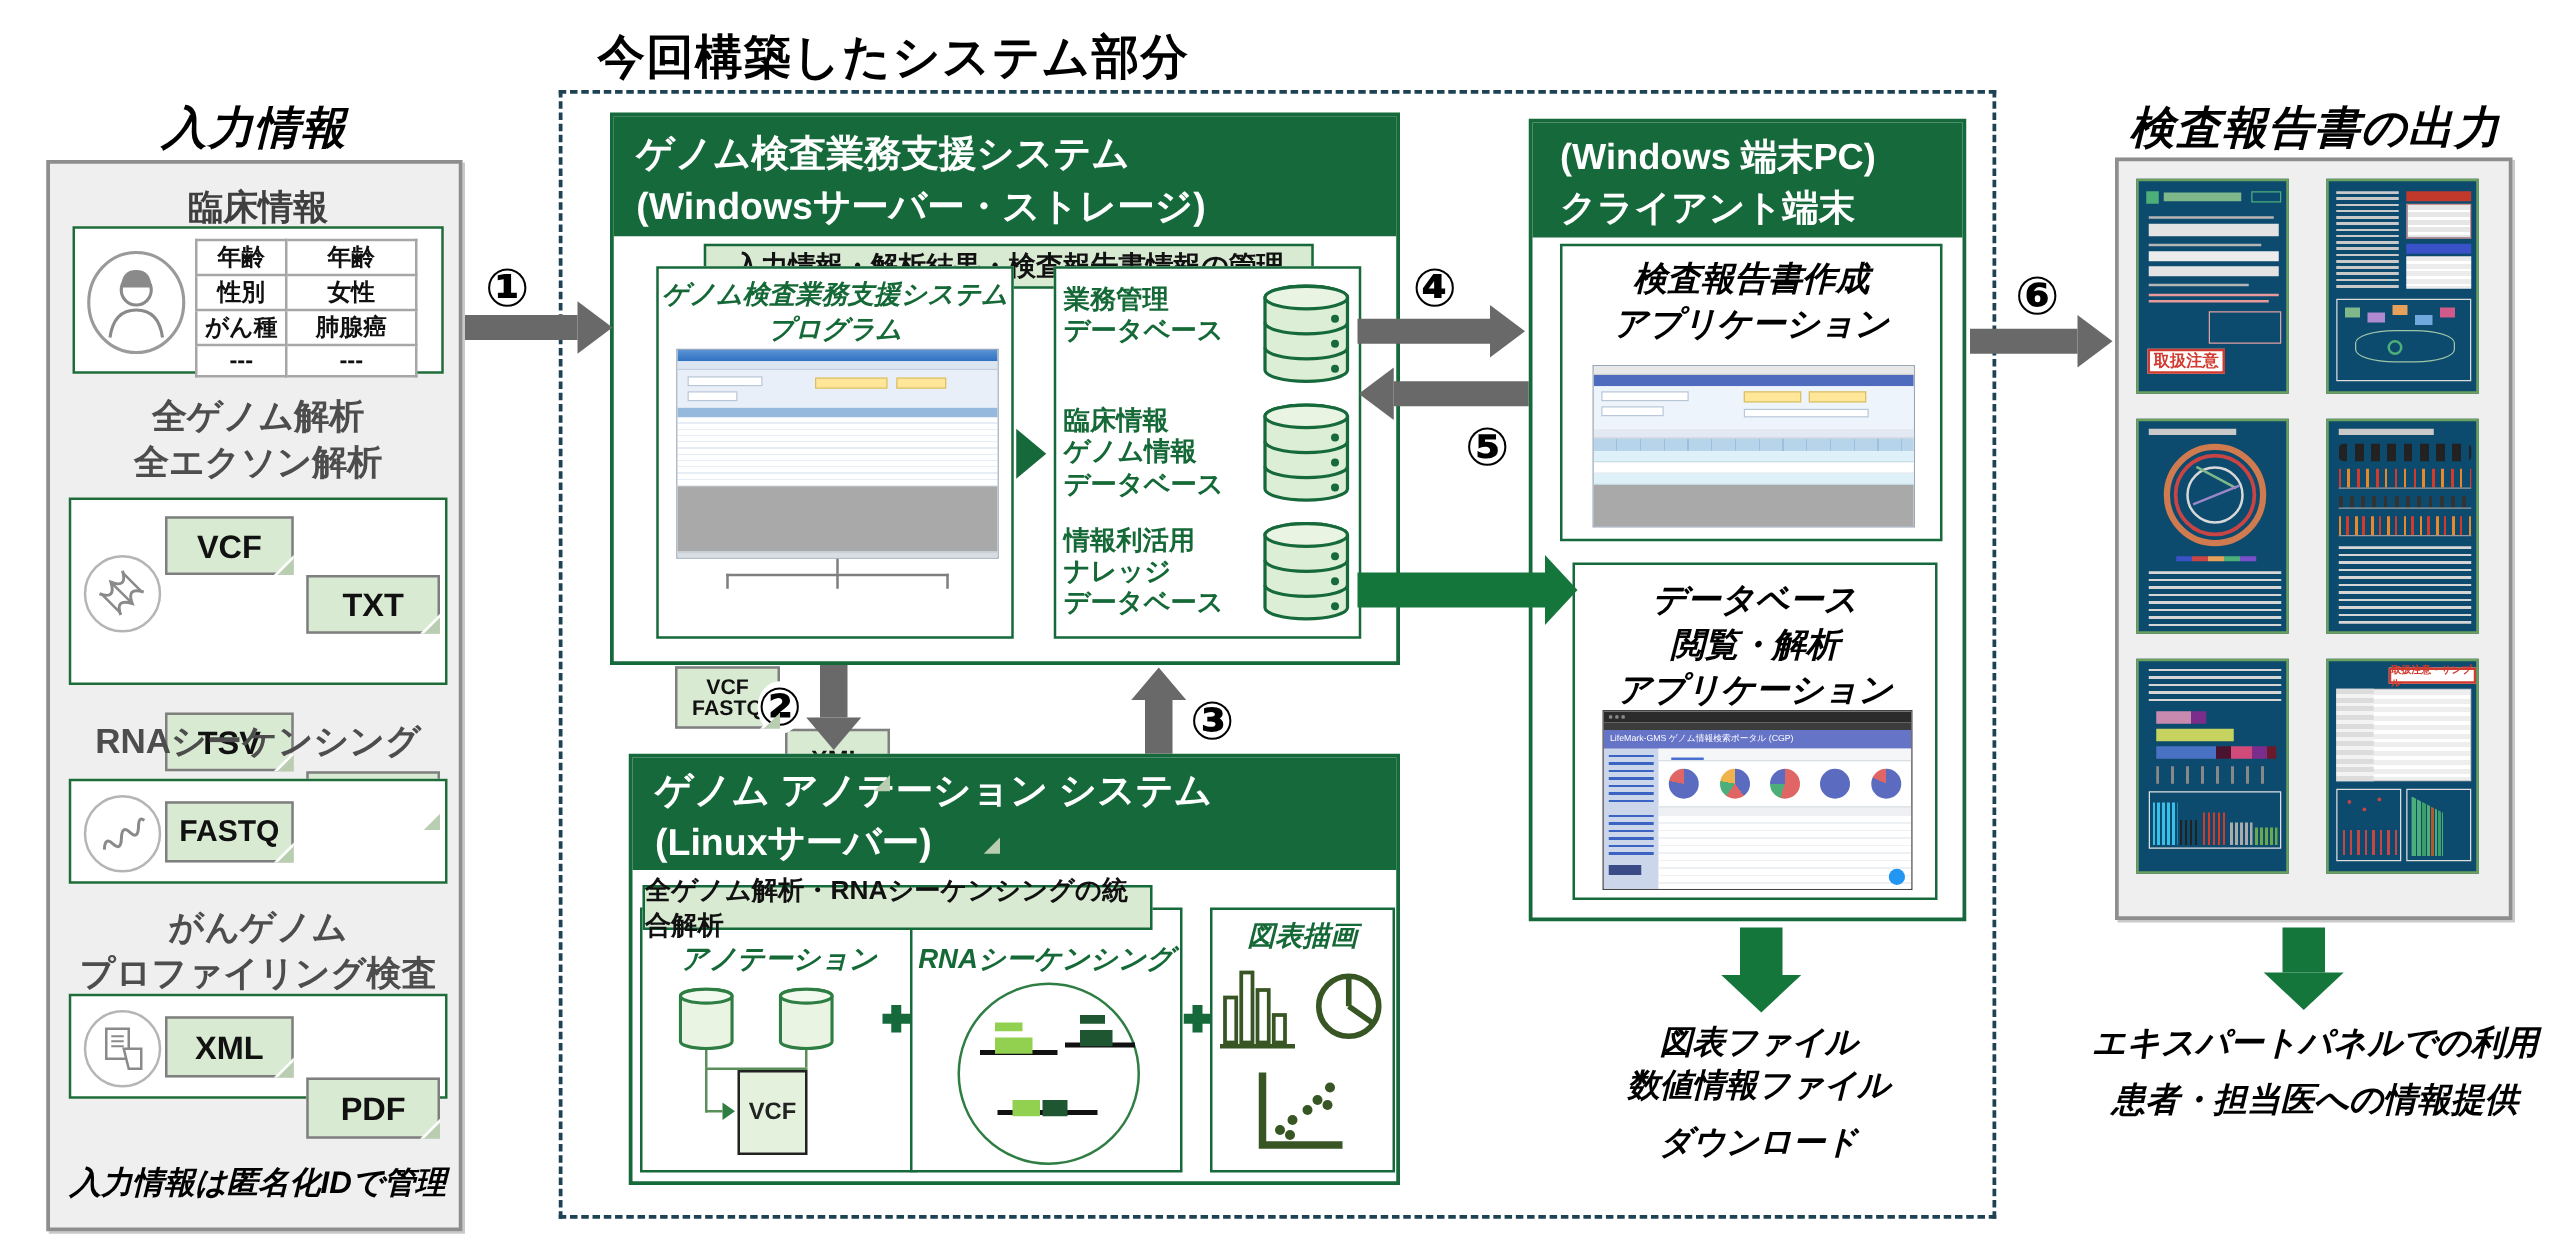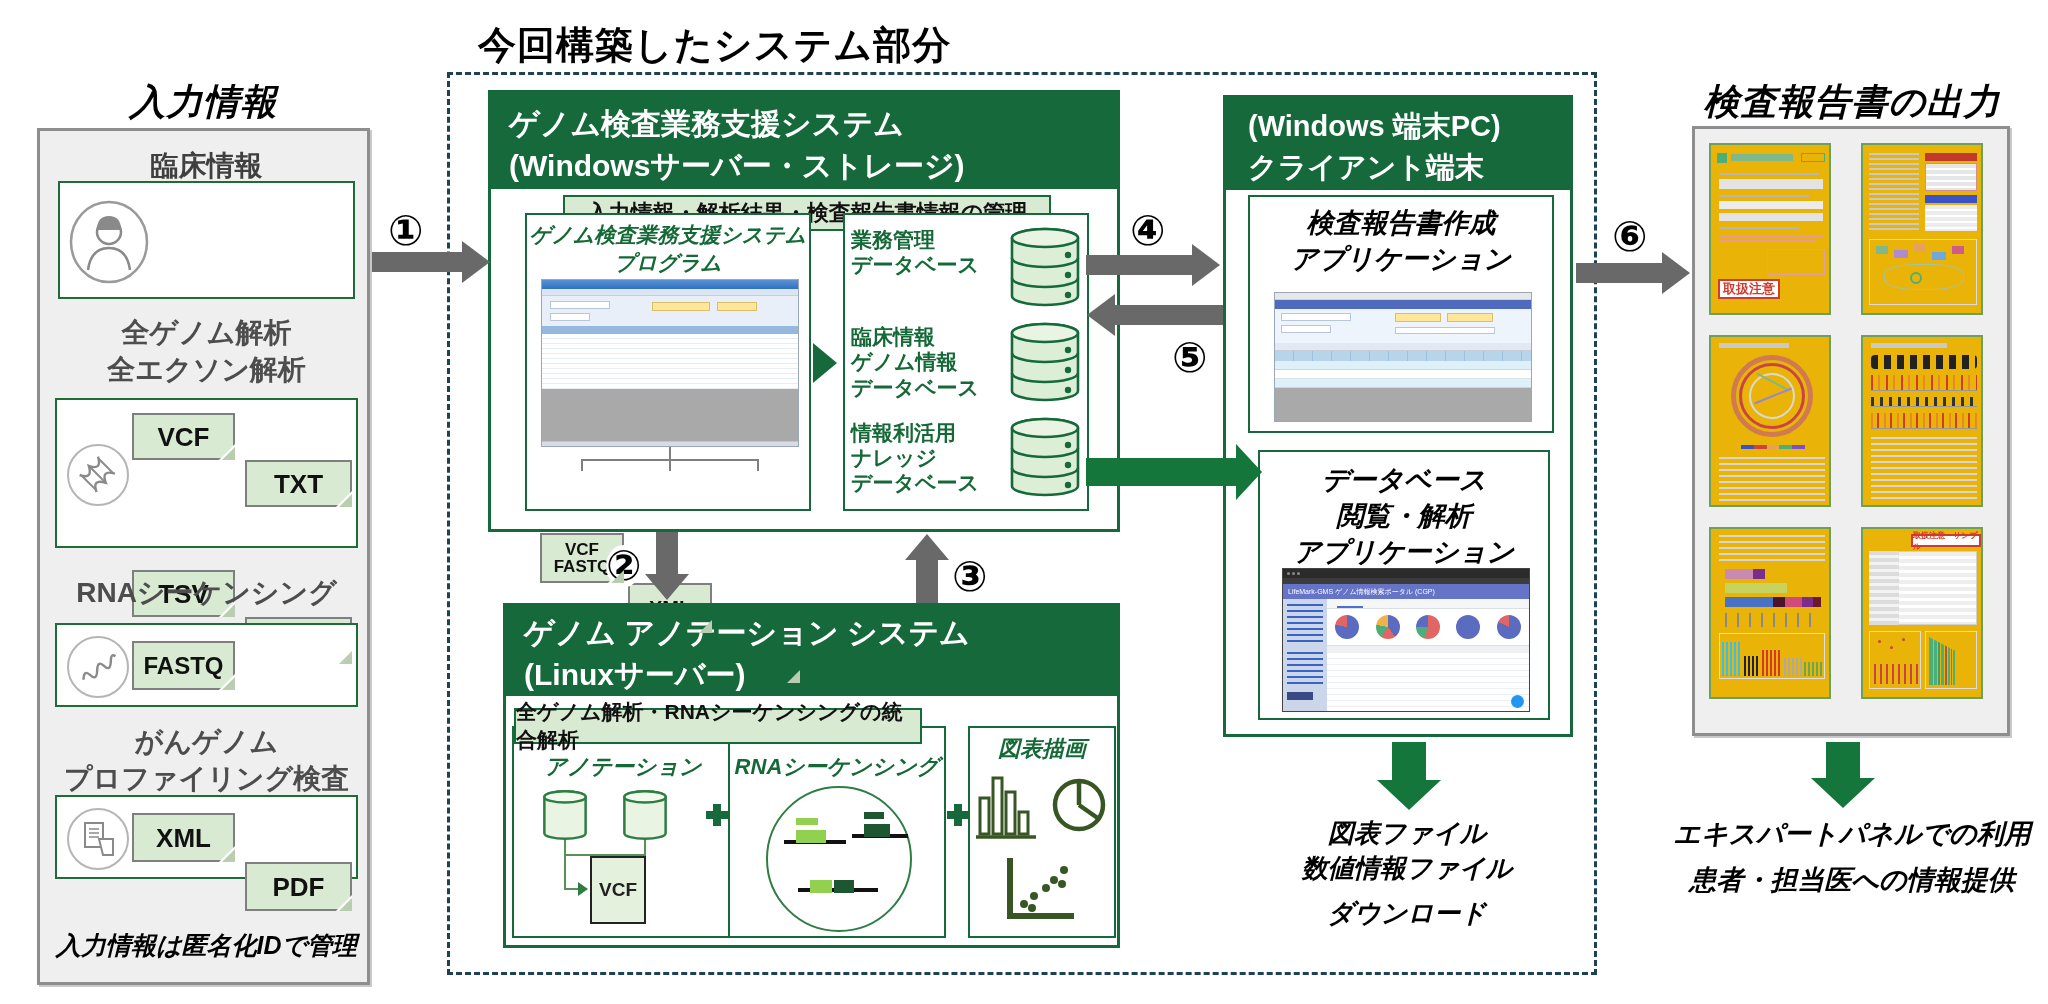--- a/index.html
+++ b/index.html
@@ -47,21 +47,21 @@
   
   .ctab{border-collapse:collapse;}
   .ctab td{border:2px solid #a6a6a6;background:#fff;font-size:19px;color:#111;text-align:center;padding:0;height:25px;font-weight:bold;}
 
   
   .shot{border:1px solid #9aa7b8;background:#fff;overflow:hidden;}
   .rowlines{background:repeating-linear-gradient(180deg,#ffffff 0 4px,#e7edf4 4px 5px);}
   .graypart{background:#a9a9a9;}
 
   
-  .thumb{position:absolute;width:122px;height:172px;background:#eab308;border:2px solid #6ba05f;overflow:hidden;}
+  .thumb{position:absolute;width:122px;height:172px;background:#0c4a6e;border:2px solid #6ba05f;overflow:hidden;}
   .tline{position:absolute;background:#b5b5b5;height:2px;}
   .stamp{position:absolute;border:2px solid #d03a2f;color:#d03a2f;font-weight:bold;background:#fff;display:flex;align-items:center;justify-content:center;}
 
   .plus{position:absolute;width:22px;height:22px;}
   .plus::before{content:'';position:absolute;left:7px;top:0;width:8px;height:22px;background:#15693a;}
   .plus::after{content:'';position:absolute;left:0;top:7px;width:22px;height:8px;background:#15693a;}
   .conn{position:absolute;background:#7f7f7f;}
 </style>
 </head>
 <body>
@@ -74,20 +74,40 @@
 
     <div class="abs sec-head" style="left:0;top:18px;width:333px;color:#3f3f3f;">臨床情報</div>
 
     <div class="abs white-box" style="left:18px;top:50px;width:297px;height:118px;">
       <svg class="abs" style="left:8px;top:17px;" width="82" height="84" viewBox="0 0 82 84">
         <ellipse cx="41" cy="42" rx="38" ry="40" fill="#fff" stroke="#9a9a9a" stroke-width="2.5"></ellipse>
         <circle cx="41" cy="32" r="12" fill="none" stroke="#8a8a8a" stroke-width="2.5"></circle>
         <path d="M20,70 q3,-22 21,-22 q18,0 21,22" fill="none" stroke="#8a8a8a" stroke-width="2.5"></path>
         <path d="M29,30 q0,-14 12,-14 q12,0 12,14" fill="#8a8a8a" stroke="none"></path>
       </svg>
+      <table class="ctab abs" style="left:96px;top:8px;">
+        <tbody>
+            <tr>
+              <td style="width:72px;">年齢</td>
+              <td style="width:104px;">年齢</td>
+            </tr>
+        <tr>
+              <td>性別</td>
+              <td>女性</td>
+            </tr>
+        <tr>
+              <td>がん種</td>
+              <td>肺腺癌</td>
+            </tr>
+        <tr>
+              <td>---</td>
+              <td>---</td>
+            </tr>
+      </tbody>
+        </table>
     </div>
 
     <div class="abs sec-head" style="left:0;top:185px;width:333px;">全ゲノム解析</div>
     <div class="abs sec-head" style="left:0;top:222px;width:333px;">全エクソン解析</div>
 
     <div class="abs white-box" style="left:15px;top:267px;width:303px;height:150px;">
       <svg class="abs" width="66" height="66" viewBox="0 0 66 66" style="left:8px;top:42px;">
         <circle cx="33" cy="33" r="30" fill="#fff" stroke="#b5b5b5" stroke-width="2"></circle>
         <path d="M20,46 q13,-6 0,-13 q13,-6 0,-13 M44,46 q-13,-6 0,-13 q-13,-6 0,-13" transform="rotate(45 33 33)" fill="none" stroke="#8a8a8a" stroke-width="2.4"></path>
         <path d="M22,21 h20 M22,33 h20 M22,45 h20" transform="rotate(45 33 33)" stroke="#8a8a8a" stroke-width="2"></path>

